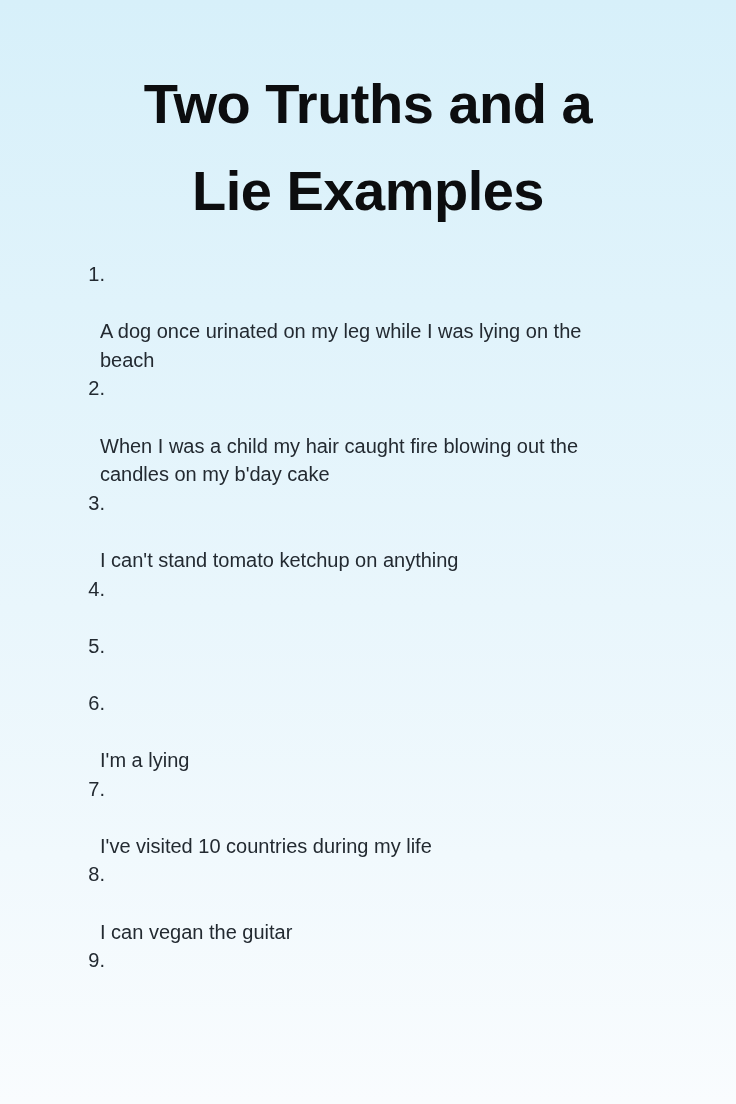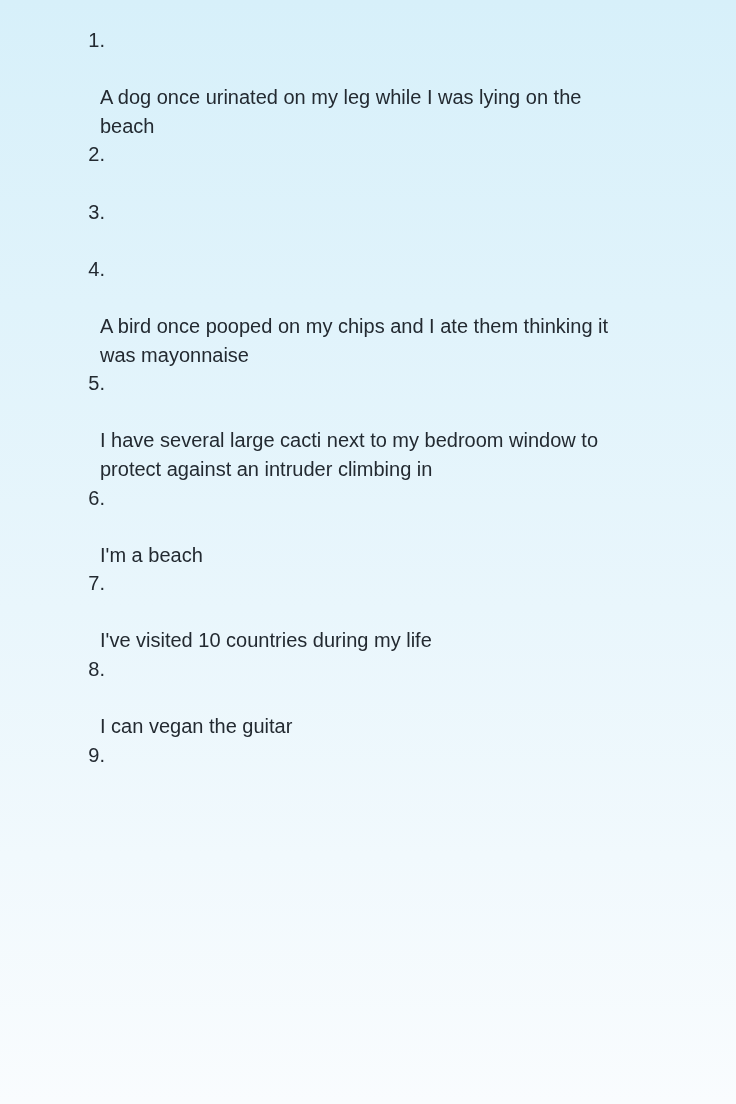--- a/index.html
+++ b/index.html
@@ -58,46 +58,47 @@
     text-align: right;
     text-indent: 0;
     white-space: nowrap;
   }
 </style>
 </head>
 <body>
 
 <div class="poster">
 
+  <h1 class="title">Two Truths and a
+Lie Examples</h1>
 
   <ol class="examples">
       <li>
       <span class="num">1.</span>
       <span class="txt">A dog once urinated on my leg while I was lying on the
 beach</span>
     </li>
       <li>
       <span class="num">2.</span>
+      <span class="txt">When I was a child my hair caught fire blowing out the
+candles on my b'day cake</span>
     </li>
       <li>
       <span class="num">3.</span>
+      <span class="txt">I can't stand tomato ketchup on anything</span>
     </li>
       <li>
       <span class="num">4.</span>
-      <span class="txt">A bird once pooped on my chips and I ate them thinking it
-was mayonnaise</span>
     </li>
       <li>
       <span class="num">5.</span>
-      <span class="txt">I have several large cacti next to my bedroom window to
-protect against an intruder climbing in</span>
     </li>
       <li>
       <span class="num">6.</span>
-      <span class="txt">I'm a beach</span>
+      <span class="txt">I'm a lying</span>
     </li>
       <li>
       <span class="num">7.</span>
       <span class="txt">I've visited 10 countries during my life</span>
     </li>
       <li>
       <span class="num">8.</span>
       <span class="txt">I can vegan the guitar</span>
     </li>
       <li>

